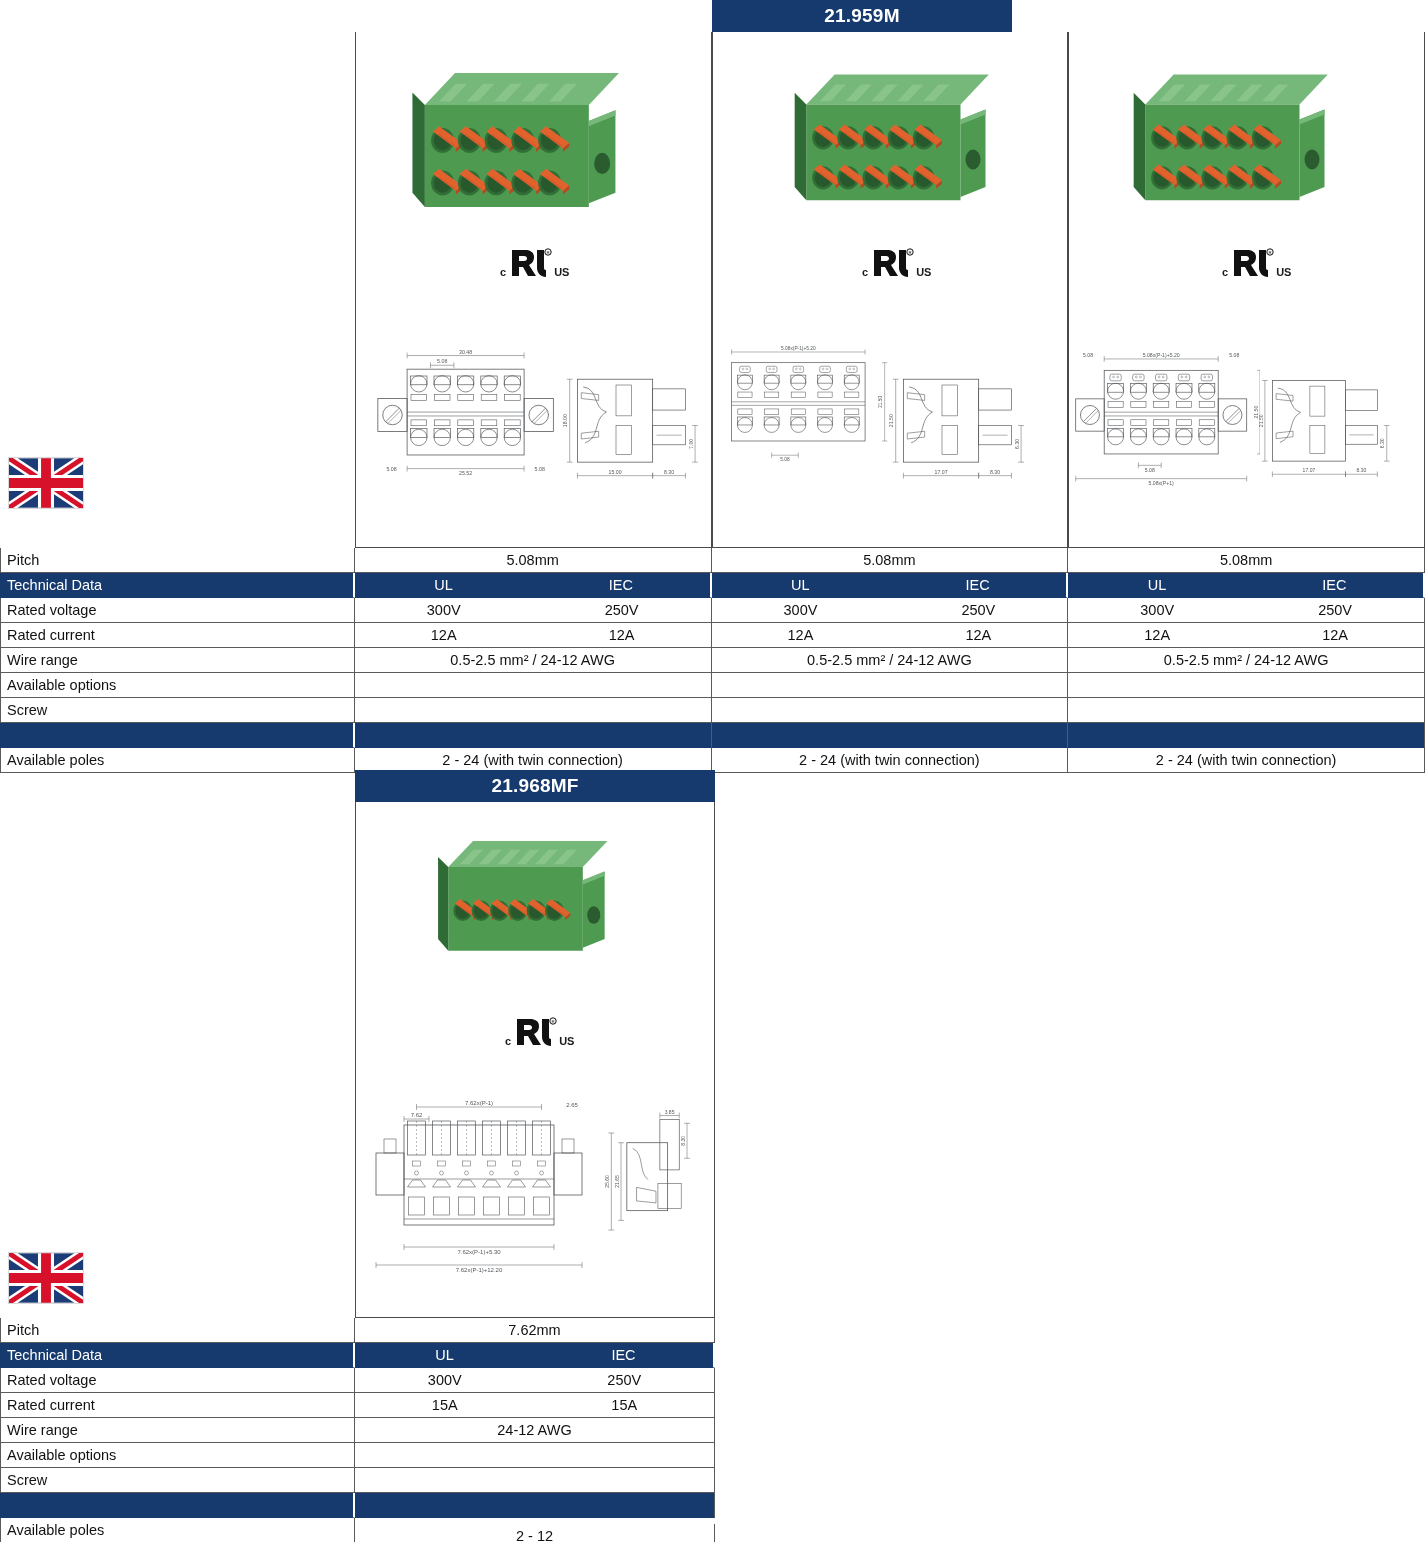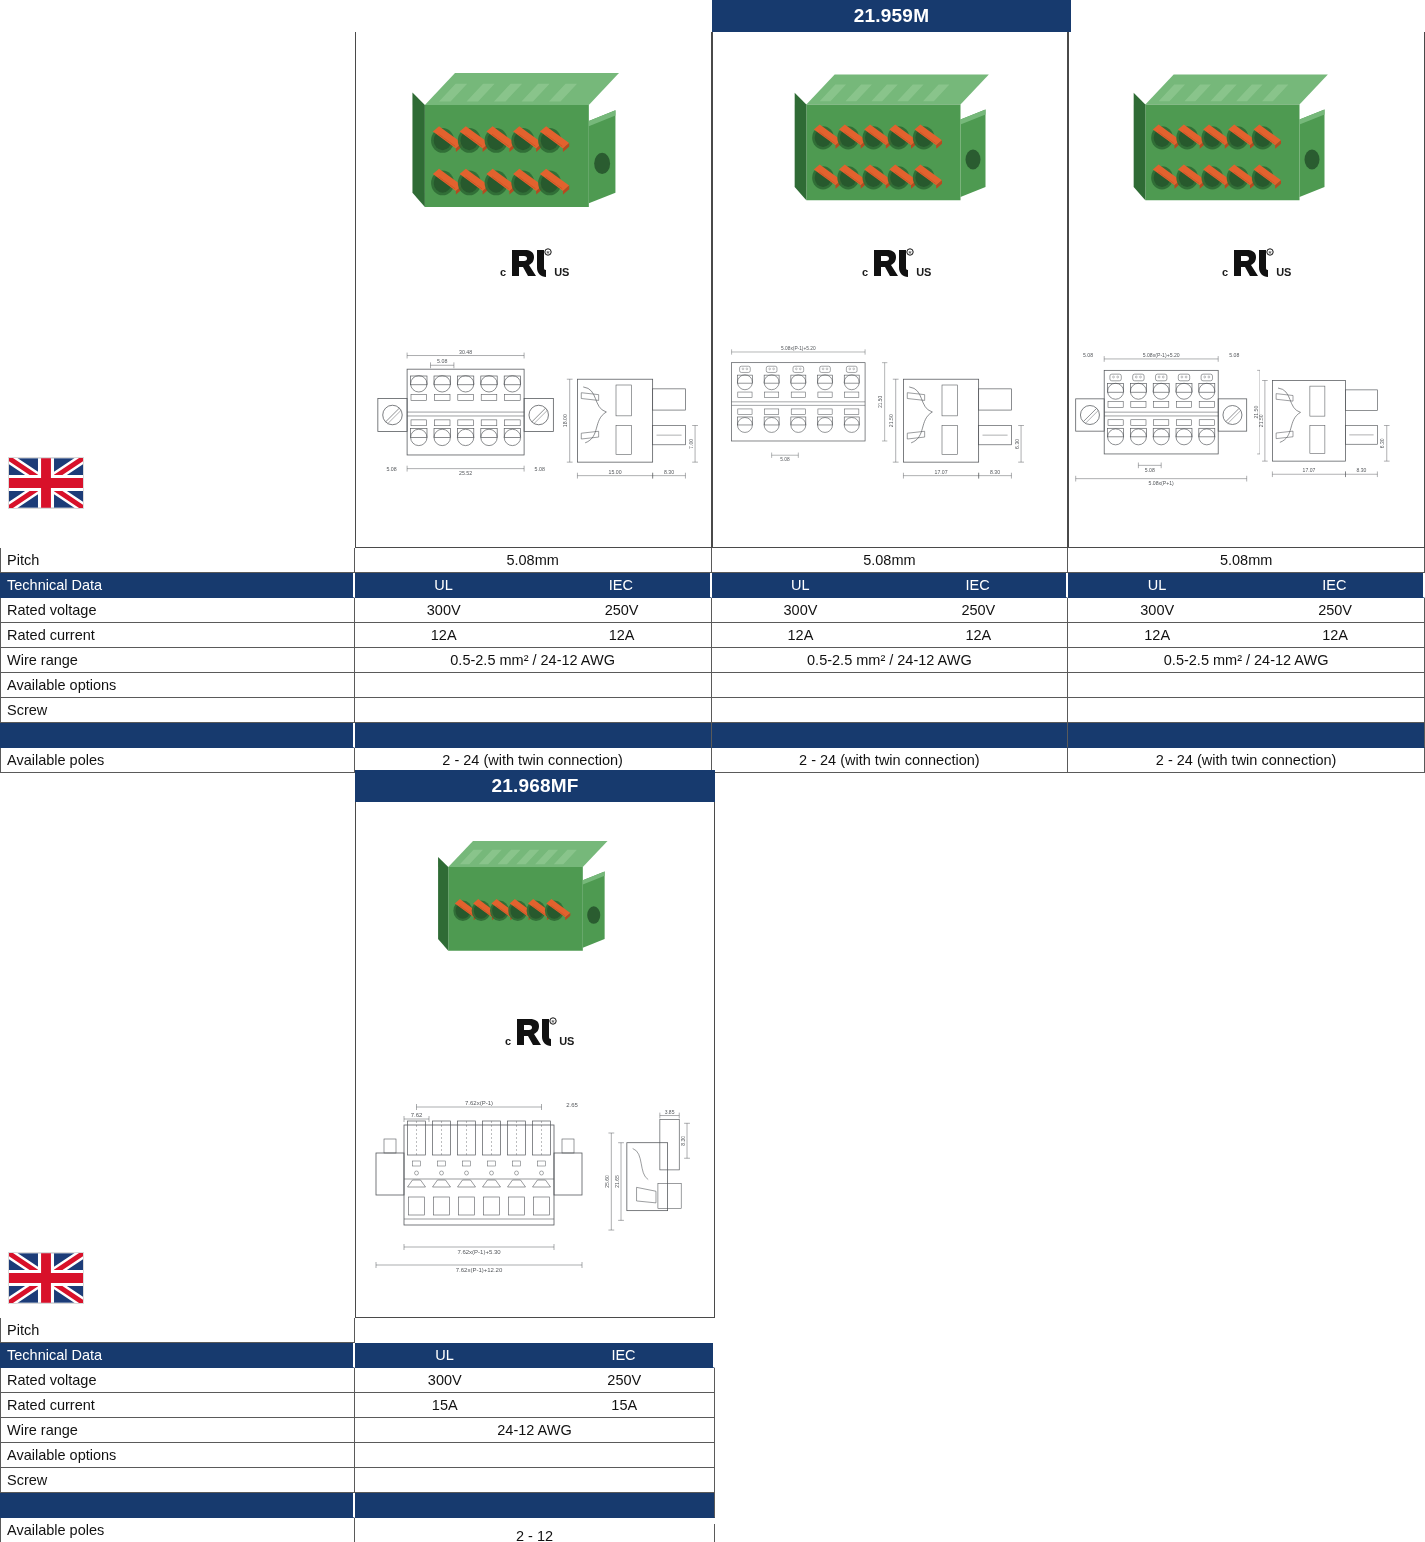--- a/index.html
+++ b/index.html
@@ -114,21 +114,21 @@
 </style>
 </head>
 <body>
 
 <div class="page">
 
   <div class="block" id="sec1" style="left:0; top:0; width:1425px;">
       <div class="hdr-row">
         <div class="hdr-spacer" style="width: 355px;"></div>
         <div class="hdr-cell" style="width: 357px; margin-top: 40px;">21.958MTF</div>
-        <div class="hdr-cell" style="width: 359px;">21.959M</div>
+        <div class="hdr-cell" style="width: 300px;">21.959M</div>
       </div>
       <div class="img-row">
         <div class="img-spacer" style="width: 355px; height: 516px;"></div>
         <div class="img-cell" style="width: 357px; height: 516px;"></div>
         <div class="img-cell" style="width: 357px; height: 516px;"></div>
         <div class="img-cell" style="width: 357px; height: 516px;"></div>
       </div>
       <div class="srow">
         <div class="cell label" style="width: 355px;">Pitch</div>
         <div class="cell val" style="width: 357px;">5.08mm</div>
@@ -234,20 +234,21 @@
       <div class="hdr-row">
         <div class="hdr-spacer" style="width: 355px;"></div>
         <div class="hdr-cell" style="width: 360px;">21.968MF</div>
       </div>
       <div class="img-row">
         <div class="img-spacer" style="width: 355px; height: 516px;"></div>
         <div class="img-cell" style="width: 360px; height: 516px;"></div>
       </div>
       <div class="srow">
         <div class="cell label" style="width: 355px;">Pitch</div>
+        <div class="cell val" style="width: 360px;">7.62mm</div>
         <div class="cell gap" style="width: 710px;"></div>
       </div>
       <div class="srow">
         <div class="cell label navy" style="width: 355px;">Technical Data</div>
         <div class="cell val navy" style="width: 360px;">
           <div class="half">
             <div>UL</div>
             <div>IEC</div>
           </div>
         </div>

